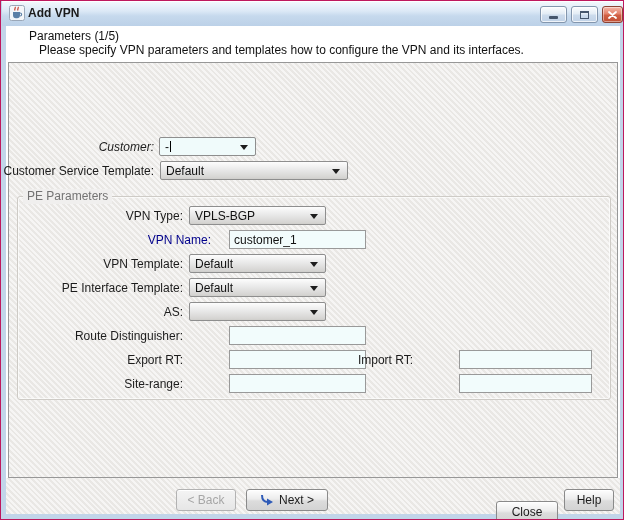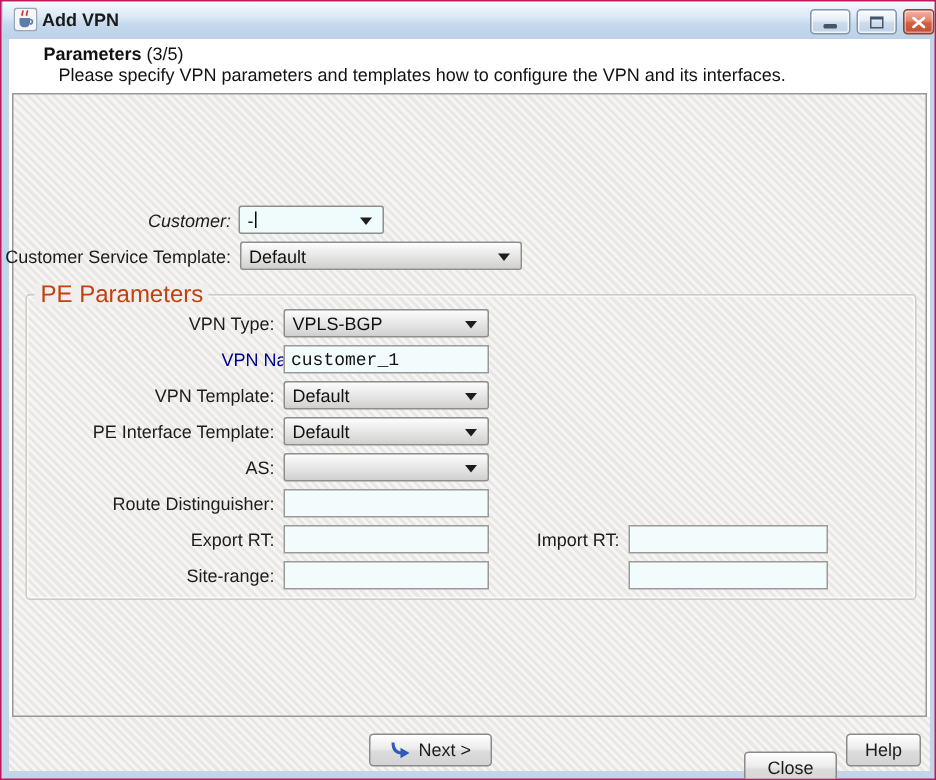--- a/index.html
+++ b/index.html
@@ -33,21 +33,21 @@
     background:linear-gradient(180deg,#f3b7aa,#e4826b 45%,#d15f44 55%,#c14f35);
     border-color:#8d4334;
     box-shadow:inset 0 0 0 1px rgba(255,255,255,.45);
   }
   .glyph-min{width:9px;height:3px;background:#45566c;border-radius:1px;margin-top:6px;}
   .glyph-max{width:9px;height:8px;border:1px solid #45566c;border-top-width:2px;background:transparent;}
 
   
   .content-bg{position:absolute;left:5px;top:25px;width:614px;height:488px;background:#ffffff;}
   .hdr-title{position:absolute;left:28px;top:28px;font-size:12px;color:#111;white-space:nowrap;}
-  .hdr-title b{font-weight:700;}
+  .hdr-title b{font-weight:400;}
   .hdr-desc{position:absolute;left:38px;top:42px;font-size:12px;color:#111;white-space:nowrap;}
 
   
   .tex{
     background-color:#f0efed;
     background-image:repeating-linear-gradient(45deg,rgba(255,255,255,.40) 0 2px,rgba(223,220,216,.40) 2px 4px);
   }
   .main-panel{
     position:absolute;left:7px;top:61px;width:610px;height:416px;
     border:1px solid #979797;
@@ -74,32 +74,32 @@
     position:absolute;right:7px;top:7px;width:0;height:0;
     border-left:4px solid transparent;border-right:4px solid transparent;
     border-top:5px solid #1d1d1d;
   }
   .combo.edit{background:#f0fbfb;}
   .caret{display:inline-block;width:1px;height:11px;background:#000;margin-left:1px;vertical-align:-1px;}
 
   
   .txt{
     position:absolute;height:19px;border:1px solid #999999;background:#f2fcfc;
-    font-family:Liberation Mono, monospace;font-size:12px;color:#111;
-    padding:0 4px;outline:none;border-radius:0;
+    font-family:Liberation Sans, sans-serif;font-size:12px;color:#111;
+    padding:0 4px;outline:none;border-radius:0;margin-left:40px;
   }
 
   
   .groupbox{
     position:absolute;left:16px;top:195px;width:594px;height:204px;
     border:1px solid #cecbc6;border-radius:3px;
     box-shadow:inset 0 0 0 1px rgba(255,255,255,.65);
   }
   .grouplabel{
-    position:absolute;left:22px;top:188px;font-size:16px;color:#c2410c;
+    position:absolute;left:22px;top:188px;font-size:12px;color:#737373;
     background:#f0efee;padding:0 4px;height:15px;line-height:15px;white-space:nowrap;
   }
 
   
   .btn{
     position:absolute;height:22px;border:1px solid #8a8a8a;border-radius:3px;
     background:linear-gradient(180deg,#fefefe,#ececec 45%,#dcdcdc 55%,#d3d3d3);
     font-family:"Liberation Sans","DejaVu Sans",sans-serif;font-size:12px;color:#1c1c1c;
     display:flex;align-items:center;justify-content:center;gap:5px;cursor:default;
     box-shadow:inset 0 1px 0 #ffffff;
@@ -128,21 +128,21 @@
     <div class="tb-btn close" style="left:600px;width:21px;">
       <svg width="9" height="8" viewBox="0 0 9 8">
         <path d="M1 1 L8 7 M8 1 L1 7" stroke="#ffffff" stroke-width="1.8" stroke-linecap="round"></path>
       </svg>
     </div>
   </div>
 
   <div class="content-bg"></div>
 
   <div class="hdr-title">
-    <b>Parameters</b>&nbsp;<span>(3/5)</span>
+    <b>Parameters</b>&nbsp;<span>(1/5)</span>
   </div>
   <div class="hdr-desc">Please specify VPN parameters and templates how to configure the VPN and its interfaces.</div>
 
   <div class="main-panel tex"></div>
 
   <div class="lbl" style="left:0;width:153px;top:139px;font-style:italic;">Customer:</div>
   <div class="combo edit" style="left:158px;top:136px;width:97px;">
     <span class="combo-text"><span>-</span><span class="caret"></span></span>
     <span class="combo-arrow"></span>
   </div>
@@ -190,20 +190,23 @@
   <input class="txt" style="left: 188px; top: 349px; width: 137px;" value="">
   <div class="lbl" style="left:290px;width:122px;top:352px;">Import RT:</div>
   <input class="txt" style="left: 418px; top: 349px; width: 133px;" value="">
 
   <div class="lbl" style="left:0;width:182px;top:376px;">Site-range:</div>
   <input class="txt" style="left: 188px; top: 373px; width: 137px;" value="">
   <input class="txt" style="left: 418px; top: 373px; width: 133px;" value="">
 
   <div class="button-bar tex"></div>
 
+  <div class="btn disabled" style="left:175px;top:488px;width:60px;">
+    <span>&lt; Back</span>
+  </div>
   <div class="btn" style="left:245px;top:488px;width:82px;">
     <svg width="14" height="12" viewBox="0 0 14 12">
       <path d="M2 1 C2 6 4.5 8 8 8" stroke="#2f5bb7" stroke-width="2" fill="none"></path>
       <polygon points="7,4.5 13,8 7,11.5" fill="#2f5bb7"></polygon>
     </svg>
     <span>Next &gt;</span>
   </div>
   <div class="btn" style="left:495px;top:488px;width:62px;margin-top:12px;">
     <span>Close</span>
   </div>

